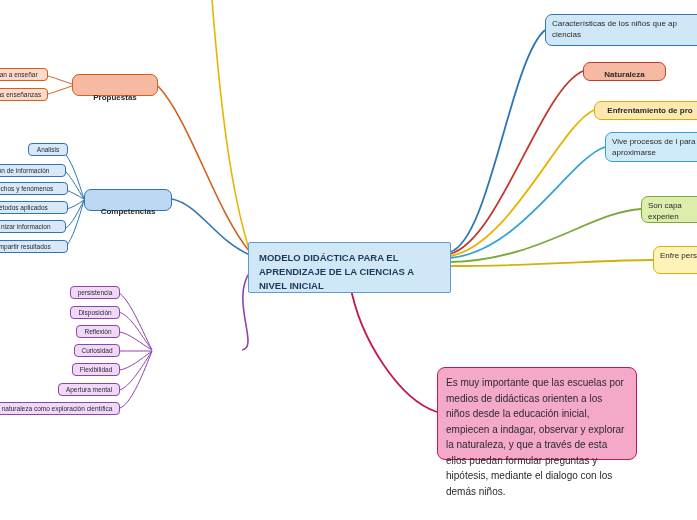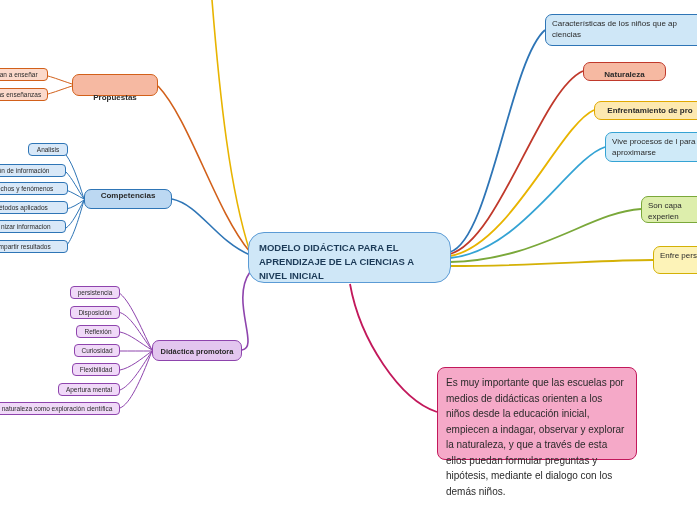--- a/index.html
+++ b/index.html
@@ -16,26 +16,27 @@
     box-sizing:border-box;
     border-radius:7px;
     border:1px solid #888;
     padding:4px 6px;
     font-size:8px;
     line-height:1.35;
     color:#2a2a2a;
     text-align:left;
   }
   .center-node{
-    border-radius:16px;
+    border-radius:2px;
     font-weight:bold;
     font-size:9.5px;
     line-height:1.45;
     padding:8px 10px;
     color:#1b3a57;
+    margin-top:10px;
   }
   .small{font-size:6.5px;line-height:1.3;padding:2px 4px;border-radius:4px;}
   .bold{font-weight:bold;}
   .note{
     font-size:10px;line-height:1.55;border-radius:8px;padding:7px 8px;
   }
 </style>
 </head>
 <body>
 
@@ -82,35 +83,34 @@
   </svg>
 
   <div class="node center-node" style="left:248px;top:232px;width:203px;height:51px;background:#cfe7f7;border-color:#5b9bd5;">MODELO DIDÁCTICA PARA EL APRENDIZAJE  DE LA CIENCIAS A NIVEL INICIAL</div>
 
   <div class="node bold" style="left:72px;top:74px;width:86px;height:21px;background:#f6b9a2;border-color:#d2601a;text-align:center;line-height:13px;padding-top:16px;">Propuestas</div>
 
   <div class="node small" style="left:-14px;top:68px;width:62px;height:13px;background:#fbd9cb;border-color:#d2601a;">e van a enseñar</div>
 
   <div class="node small" style="left:-18px;top:88px;width:66px;height:13px;background:#fbd9cb;border-color:#d2601a;">de las enseñanzas</div>
 
-  <div class="node bold" style="left:84px;top:189px;width:88px;height:20px;background:#bcd8f2;border-color:#2e75b6;text-align:center;line-height:12px;padding-top:0;">Competencias</div>
+  <div class="node bold" style="left:84px;top:189px;width:88px;height:20px;background:#bcd8f2;border-color:#2e75b6;text-align:center;line-height:12px;padding-top:16px;">Competencias</div>
 
   <div class="node small" style="left:28px;top:143px;width:40px;height:13px;background:#d8e8f8;border-color:#2e75b6;text-align:center;">Analisis</div>
 
   <div class="node small" style="left:-12px;top:164px;width:78px;height:13px;background:#d8e8f8;border-color:#2e75b6;">ción de información</div>
 
   <div class="node small" style="left:-8px;top:182px;width:76px;height:13px;background:#d8e8f8;border-color:#2e75b6;">echos y fenómenos</div>
 
   <div class="node small" style="left:-6px;top:201px;width:74px;height:13px;background:#d8e8f8;border-color:#2e75b6;">étodos aplicados</div>
 
   <div class="node small" style="left:-4px;top:220px;width:70px;height:13px;background:#d8e8f8;border-color:#2e75b6;">nizar informacion</div>
 
   <div class="node small" style="left:-10px;top:240px;width:78px;height:13px;background:#d8e8f8;border-color:#2e75b6;">ompartir resultados</div>
 
-  <div class="node bold" style="left:152px;top:340px;width:90px;height:21px;background:#e3c6ef;border-color:#8e44ad;text-align:center;line-height:13px;padding-top:4px;font-size:7.5px;">Didáctica promotora</div>
 
   <div class="node small" style="left:70px;top:286px;width:50px;height:13px;background:#f0d9f8;border-color:#8e44ad;text-align:center;">persistencia</div>
 
   <div class="node small" style="left:70px;top:306px;width:50px;height:13px;background:#f0d9f8;border-color:#8e44ad;text-align:center;">Disposición</div>
 
   <div class="node small" style="left:76px;top:325px;width:44px;height:13px;background:#f0d9f8;border-color:#8e44ad;text-align:center;">Reflexión</div>
 
   <div class="node small" style="left:74px;top:344px;width:46px;height:13px;background:#f0d9f8;border-color:#8e44ad;text-align:center;">Curiosidad</div>
 
   <div class="node small" style="left:72px;top:363px;width:48px;height:13px;background:#f0d9f8;border-color:#8e44ad;text-align:center;">Flexibilidad</div>

